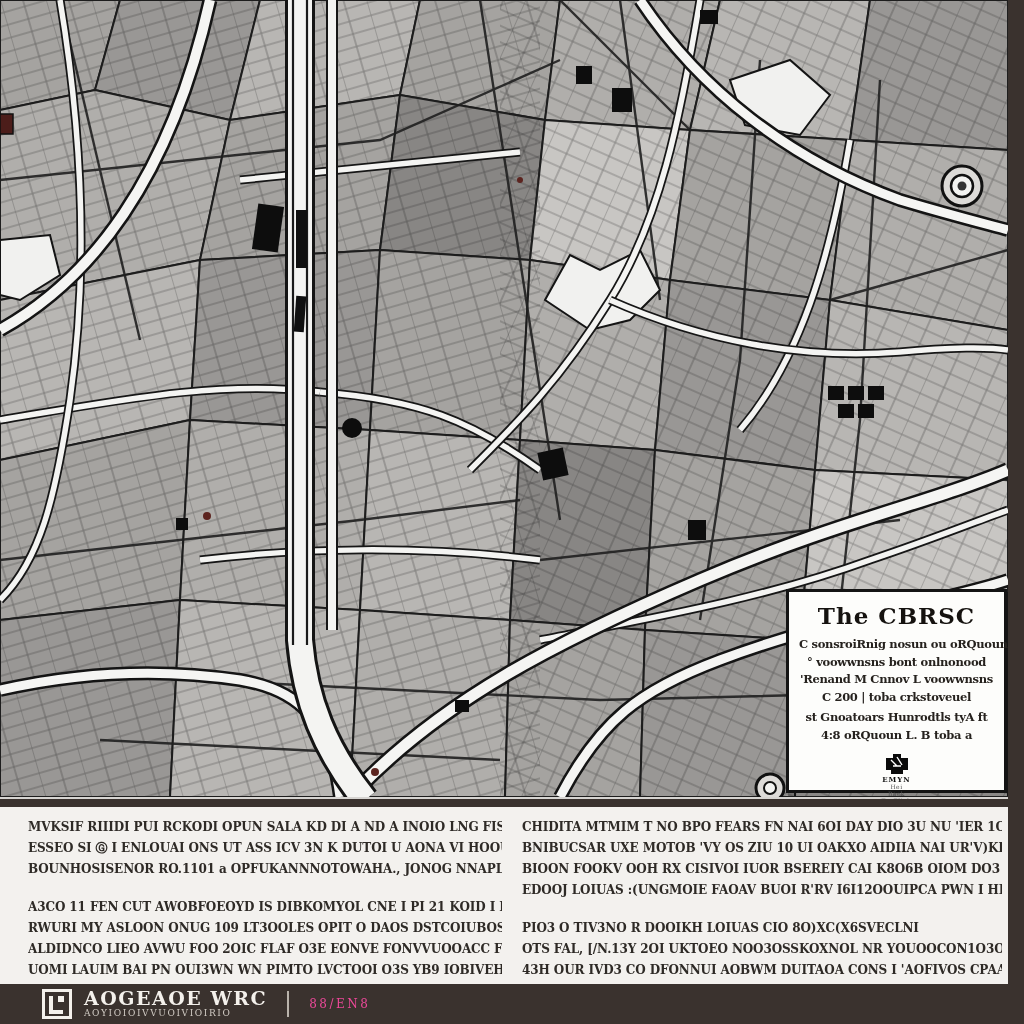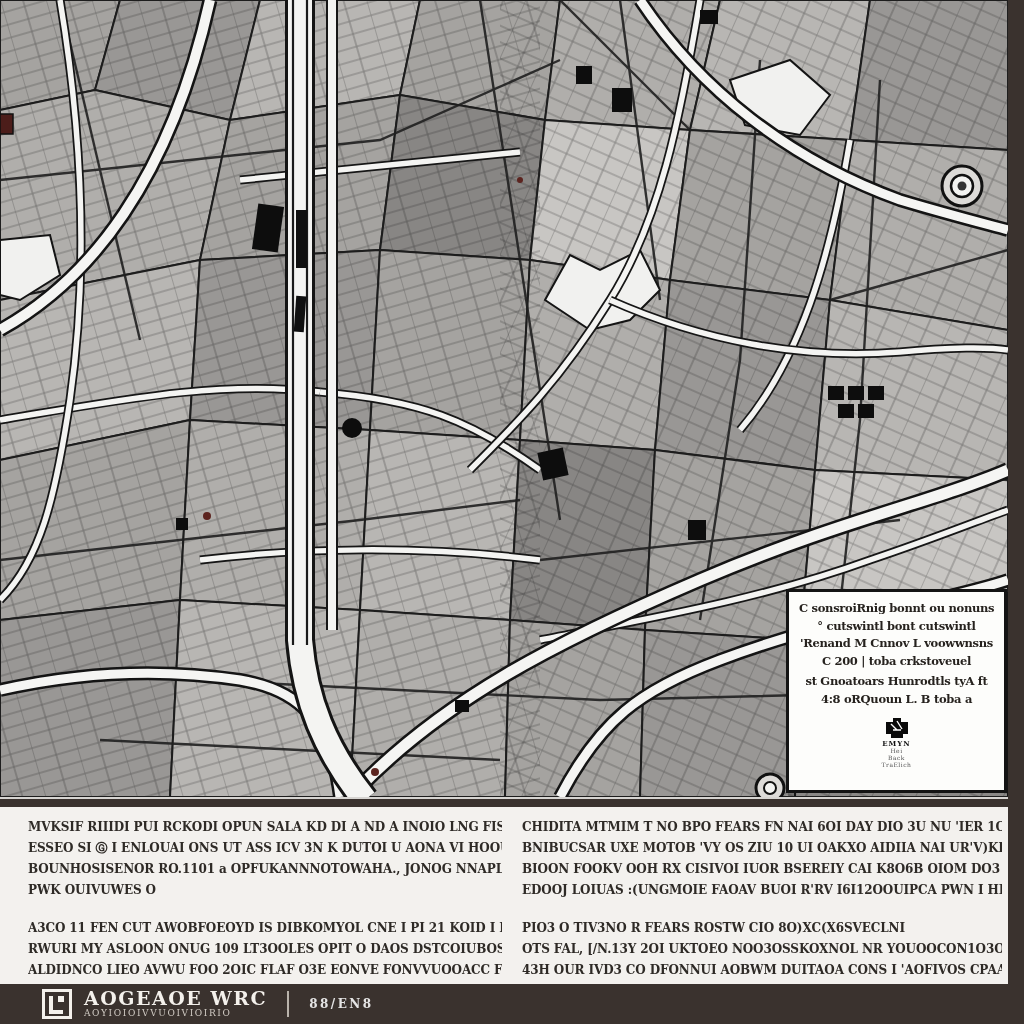--- a/index.html
+++ b/index.html
@@ -25,21 +25,21 @@
   .emblem{margin:8px auto 0;width:30px;text-align:center;}
   .emblem-text{font-size:7px;font-weight:bold;color:#111;line-height:7px;letter-spacing:1px;}
   .emblem-caption{font-size:6px;color:#555;line-height:7px;letter-spacing:0.5px;}
   .footer{position:absolute;left:12px;top:984px;width:1024px;height:40px;background:#3a322e;
           display:flex;align-items:center;padding-left:30px;box-sizing:border-box;}
   .footer-logo{width:30px;height:30px;flex:0 0 auto;margin-right:12px;}
   .brand-block{display:flex;flex-direction:column;justify-content:center;}
   .brand{font-size:19px;font-weight:bold;letter-spacing:1.5px;color:#f4f1ec;line-height:19px;white-space:nowrap;}
   .brand-sub{font-size:9px;letter-spacing:1.6px;color:#cfc9c2;line-height:11px;white-space:nowrap;}
   .footer-divider{width:2px;height:26px;background:#b9b3ab;margin:0 20px;}
-  .footer-code{font-size:12px;font-weight:bold;letter-spacing:2.5px;color:#e5e5e5;white-space:nowrap;}
+  .footer-code{font-size:12px;font-weight:normal;letter-spacing:2.5px;color:#ec4899;white-space:nowrap;}
   .footer-topline{position:absolute;left:0;top:982px;width:1008px;height:2px;background:#f3f1ee;}
 </style>
 </head>
 <body>
 
 <div class="poster">
 
   <div class="map-area">
     <svg viewBox="0 0 1008 797" width="1008" height="797">
       <defs>
@@ -183,22 +183,23 @@
 
       <g>
         <circle cx="207" cy="516" r="4" fill="#5c241f"></circle>
         <circle cx="375" cy="772" r="4" fill="#5c241f"></circle>
         <circle cx="520" cy="180" r="3" fill="#5c241f"></circle>
         <rect x="0" y="114" width="13" height="20" fill="#4c1d1a" stroke="#111" stroke-width="1.5"></rect>
       </g>
     </svg>
 
     <div class="callout">
-      <div class="cline">C sonsroiRnig bonnt ou nonuns</div>
-      <div class="cline">° cutswintl bont cutswintl</div>
+      <div class="callout-title">The CBRSC</div>
+      <div class="cline">C sonsroiRnig nosun ou oRQuoun</div>
+      <div class="cline">° voowwnsns bont onlnonood</div>
       <div class="cline">'Renand M Cnnov L voowwnsns</div>
       <div class="cline">C 200 | toba crkstoveuel</div>
       <div class="cline cgap">st Gnoatoars Hunrodtls tyA ft</div>
       <div class="cline">4:8 oRQuoun L. B toba a</div>
       <div class="emblem">
         <svg width="30" height="24" viewBox="0 0 30 24">
           <path d="M4,6 h7 v-4 h8 v4 h7 v12 h-5 v4 h-12 v-4 h-5 z" fill="#0a0a0a"></path>
           <path d="M9,8 l6,6 M15,5 l5,8 M11,14 h8" stroke="#fff" stroke-width="1.4" fill="none"></path>
         </svg>
         <div class="emblem-text">EMYN</div>
@@ -207,34 +208,33 @@
     </div>
   </div>
 
   <div class="divider-bar"></div>
 
   <div class="info-area">
     <div class="col col-left">
       <div class="tline">MVKSIF RIIIDI PUI RCKODI OPUN SALA KD DI A ND A INOIO LNG FISAFIDD</div>
       <div class="tline">ESSEO SI Ⓖ I ENLOUAI ONS UT ASS ICV 3N K DUTOI U AONA VI HOOUS [3HVL H OI N</div>
       <div class="tline">BOUNHOSISENOR RO.1101 a OPFUKANNNOTOWAHA., JONOG NNAPL AC SPS</div>
-      <div class="tline">PWK OUIVUWES O</div>
       <div class="tline pgap">A3CO 11 FEN CUT AWOBFOEOYD IS DIBKOMYOL CNE I PI 21 KOID I DOEN DE B</div>
       <div class="tline">RWURI MY ASLOON ONUG 109 LT3OOLES OPIT O DAOS DSTCOIUBOSMH AEYUSSOI</div>
       <div class="tline">ALDIDNCO LIEO AVWU FOO 2OIC FLAF O3E EONVE FONVVUOOACC FIOR AICUR OOTEN</div>
       <div class="tline">UOMI LAUIM BAI PN OUI3WN WN PIMTO LVCTOOI O3S YB9 IOBIVEHJOOO ACFF'</div>
       <div class="tline">RCEAT UDIOI IAO8 I PYJUN.S. SEPAV RV 25 FONTO3SE TVL F1HUL C X 'C' DAGMO</div>
       <div class="footnote">1e ·······</div>
     </div>
     <div class="col col-right">
       <div class="tline">CHIDITA MTMIM T NO BPO FEARS FN NAI 6OI DAY DIO 3U NU 'IER 1O2NOOO1 N-</div>
       <div class="tline">BNIBUCSAR UXE MOTOB 'VY OS ZIU 10 UI OAKXO AIDIIA NAI UR'V)KR;</div>
       <div class="tline">BIOON FOOKV OOH RX CISIVOI IUOR BSEREIY CAI K8O6B OIOM DO3 DASUO11OK E8</div>
       <div class="tline">EDOOJ LOIUAS :(UNGMOIE FAOAV BUOI R'RV I6I12OOUIPCA PWN I HE 'LDU</div>
-      <div class="tline pgap">PIO3 O TIV3NO R FEARS ROSTW CIO 8O)XC(X6SVECLNI</div>
+      <div class="tline pgap">PIO3 O TIV3NO R DOOIKH LOIUAS CIO 8O)XC(X6SVECLNI</div>
       <div class="tline">OTS FAL, [/N.13Y 2OI UKTOEO NOO3OSSKOXNOL NR YOUOOCON1O3O PHNNS.</div>
       <div class="tline">43H OUR IVD3 CO DFONNUI AOBWM DUITAOA CONS I 'AOFIVOS CPAAL NLF111 O8</div>
       <div class="tline">AB55 LO3LU5 'OU.(I A51ON3ALA11 3Y AINDDU LIA IUVOE8H UNINOI5O [ALOOOI</div>
       <div class="tline">BAIS ONRLR ICIP 6 OLA8 8)11 EI3E 3VIOO Y.UON9II EEO V DO ANAX 6I3 L E9SJRO4</div>
     </div>
   </div>
 
   <div class="footer-topline"></div>
   <div class="footer">
     <svg class="footer-logo" viewBox="0 0 30 30">

